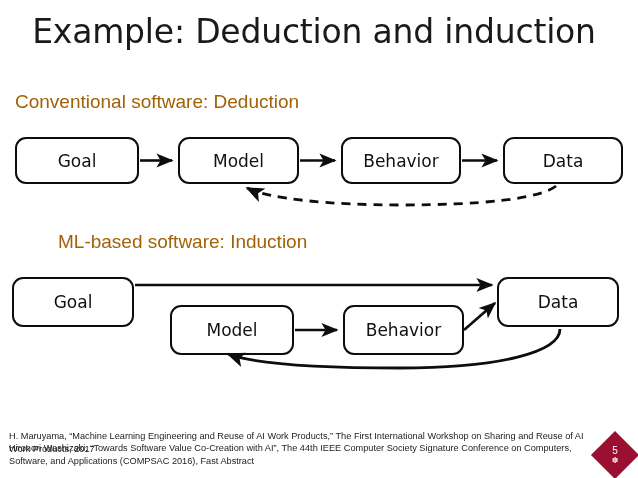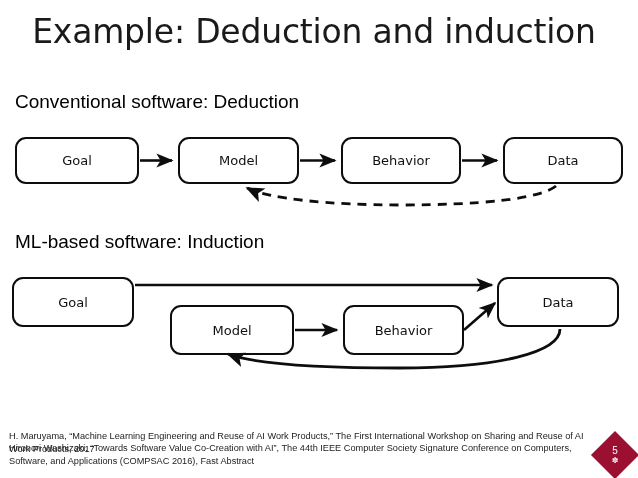--- a/index.html
+++ b/index.html
@@ -37,38 +37,38 @@
   }
 
   
   .section-heading {
     position: absolute;
     left: 15px;
     font-family: "Liberation Sans", "DejaVu Sans", sans-serif;
     font-size: 19px;
     font-weight: 400;
     line-height: 24px;
-    color: #000000;
+    color: #a16207;
     white-space: nowrap;
   }
   #heading-deduction { top: 90px; }
-  #heading-induction { top: 230px; }
+  #heading-induction { top: 230px; margin-left: 43px; }
 
   
   .node-box {
     position: absolute;
     box-sizing: border-box;
     border: 2px solid #0d0d0d;
     border-radius: 11px;
     background: #ffffff;
     display: flex;
     align-items: center;
     justify-content: center;
     font-family: "DejaVu Sans", "Liberation Sans", sans-serif;
-    font-size: 13px;
+    font-size: 17px;
     font-weight: 400;
     color: #101010;
     white-space: nowrap;
   }
 
   
   #r1-goal     { left: 15px;  top: 137px; width: 124px; height: 47px; }
   #r1-model    { left: 178px; top: 137px; width: 121px; height: 47px; }
   #r1-behavior { left: 341px; top: 137px; width: 120px; height: 47px; }
   #r1-data     { left: 503px; top: 137px; width: 120px; height: 47px; }

